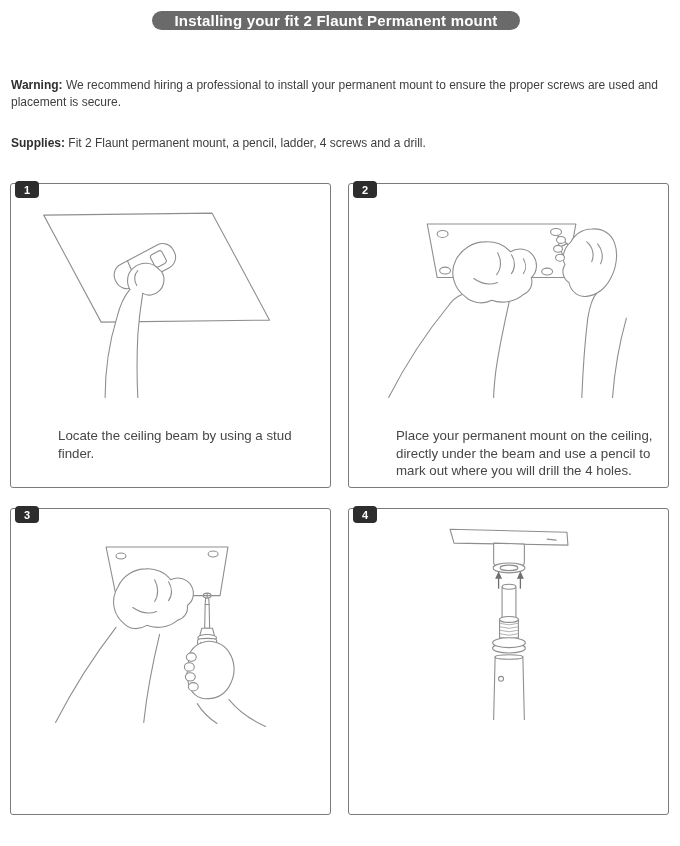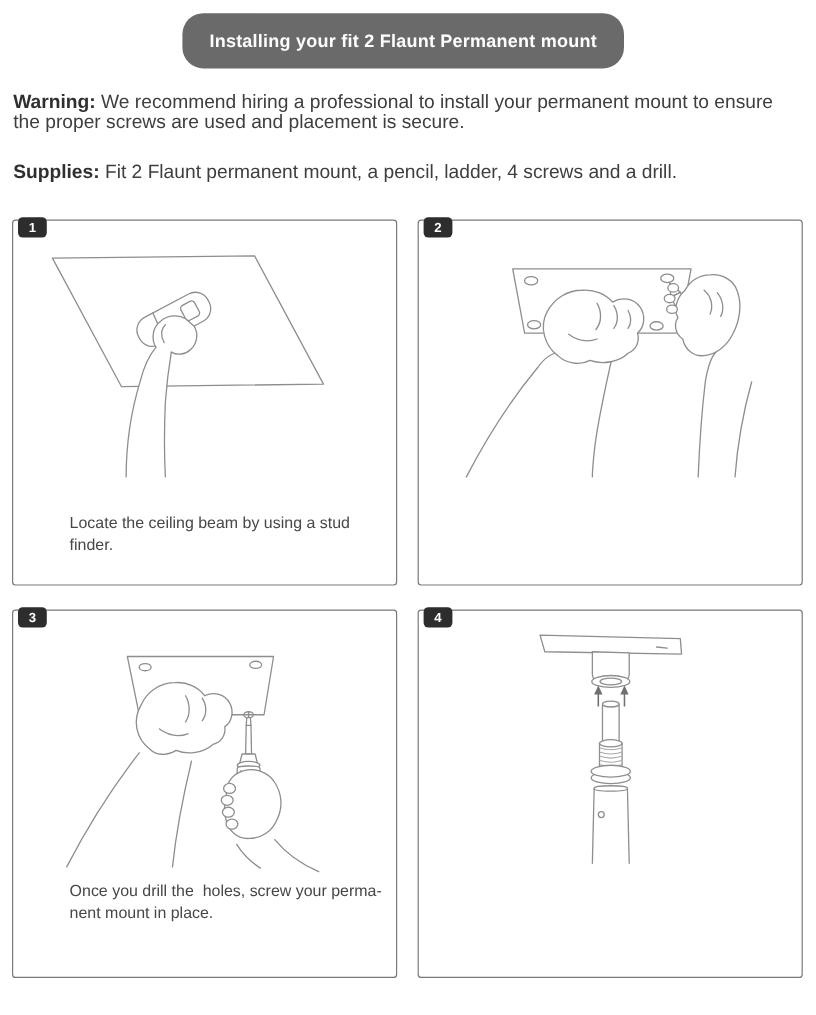--- a/index.html
+++ b/index.html
@@ -1,25 +1,25 @@
 <!DOCTYPE html>
 <html><head>
 <meta charset="utf-8">
 <style>
   html,body{margin:0;padding:0;background:#fff;}
   .page{
     position:relative;width:680px;height:846px;background:#ffffff;
     font-family:"Liberation Sans", sans-serif;color:#3e3e3e;overflow:hidden;
   }
   .banner{
-    position:absolute;left:152px;top:11px;width:368px;height:46px;
+    position:absolute;left:152px;top:11px;width:368px;height:19px;
     background:#6a6a6a;border-radius:17.5px;display:flex;align-items:center;justify-content:center;
   }
   .banner span{color:#ffffff;font-weight:bold;font-size:15px;letter-spacing:.2px;}
-  .intro{position:absolute;left:11px;width:655px;font-size:16px;line-height:17px;color:#3e3e3e;margin:0;}
+  .intro{position:absolute;left:11px;width:655px;font-size:12px;line-height:17px;color:#3e3e3e;margin:0;}
   .intro b{color:#2f2f2f;}
   .warning{top:77px;}
   .supplies{top:135px;}
   .panel{
     position:absolute;width:321px;height:305px;background:#fff;
     border:1.5px solid #7a7a7a;border-radius:3px;box-sizing:border-box;
   }
   .p1{left:10px;top:183px;}
   .p2{left:348px;top:183px;}
   .p3{left:10px;top:508px;height:307px;}
@@ -111,20 +111,23 @@
         <path class="line" d="M235,215 C236,190 238,160 241,135 C243,123 246,114 250,110"></path>
         <path class="line" d="M280,135 C273,160 268,188 266,215"></path>
         <path class="shape" d="M224,58 C228,50 236,45 245,45 C256,44 265,50 268,59 C272,70 270,84 264,95 C259,105 250,112 240,113 C231,114 224,108 222,99 C216,95 214,87 218,81 C214,74 217,64 224,58 Z"></path>
         <ellipse class="shape" cx="214" cy="56" rx="4.5" ry="3.5"></ellipse>
         <ellipse class="shape" cx="211" cy="65" rx="4.5" ry="3.5"></ellipse>
         <ellipse class="shape" cx="213" cy="74" rx="4.5" ry="3.5"></ellipse>
         <path class="line" d="M240,58 C246,63 248,71 245,78"></path>
         <path class="line" d="M251,60 C256,66 257,74 254,80"></path>
       </g>
     </svg>
+    <div class="caption cap-top">Place your permanent mount on the ceiling,
+directly under the beam and use a pencil to
+mark out where you will drill the 4 holes.</div>
   </section>
 
   <section class="panel p3">
     <div class="badge">3</div>
     <svg class="illus" viewBox="0 0 322 307" aria-hidden="true">
       <g>
         <path class="shape" d="M96,38 L219,38 L211,87 L106,87 Z"></path>
         <ellipse class="shape" cx="111" cy="47" rx="5" ry="3"></ellipse>
         <ellipse class="shape" cx="204" cy="45" rx="5" ry="3"></ellipse>
         <ellipse class="shape" cx="113" cy="81" rx="5" ry="3"></ellipse>
@@ -154,22 +157,20 @@
         <path class="solidfill" d="M188,196 C193,204 200,211 208,216 L257,219 C243,213 230,204 220,192 Z"></path>
         <path class="shape" d="M180,158 C177,147 183,137 194,134 C204,131 215,136 220,144 C226,153 227,165 222,175 C218,185 209,191 199,191 C189,192 181,185 179,175 C177,169 177,163 180,158 Z"></path>
         <ellipse class="shape" cx="182" cy="149" rx="5" ry="4.2"></ellipse>
         <ellipse class="shape" cx="180" cy="159" rx="5" ry="4.2"></ellipse>
         <ellipse class="shape" cx="181" cy="169" rx="5" ry="4.2"></ellipse>
         <ellipse class="shape" cx="184" cy="179" rx="5" ry="4.2"></ellipse>
         <path class="line" d="M188,196 C193,204 200,211 208,216"></path>
         <path class="line" d="M220,192 C230,204 243,213 257,219"></path>
       </g>
     </svg>
-    <div class="caption cap-bottom">Once you drill the  holes, screw your perma-
-nent mount in place.</div>
   </section>
 
   <section class="panel p4">
     <div class="badge">4</div>
     <svg class="illus" viewBox="0 0 322 307" aria-hidden="true">
       <g>
         <path class="shape" d="M102,20 L220,23 L221,36 L106,34 Z"></path>
         <path class="line" d="M200,30 L209,31"></path>
       </g>
       <g>

